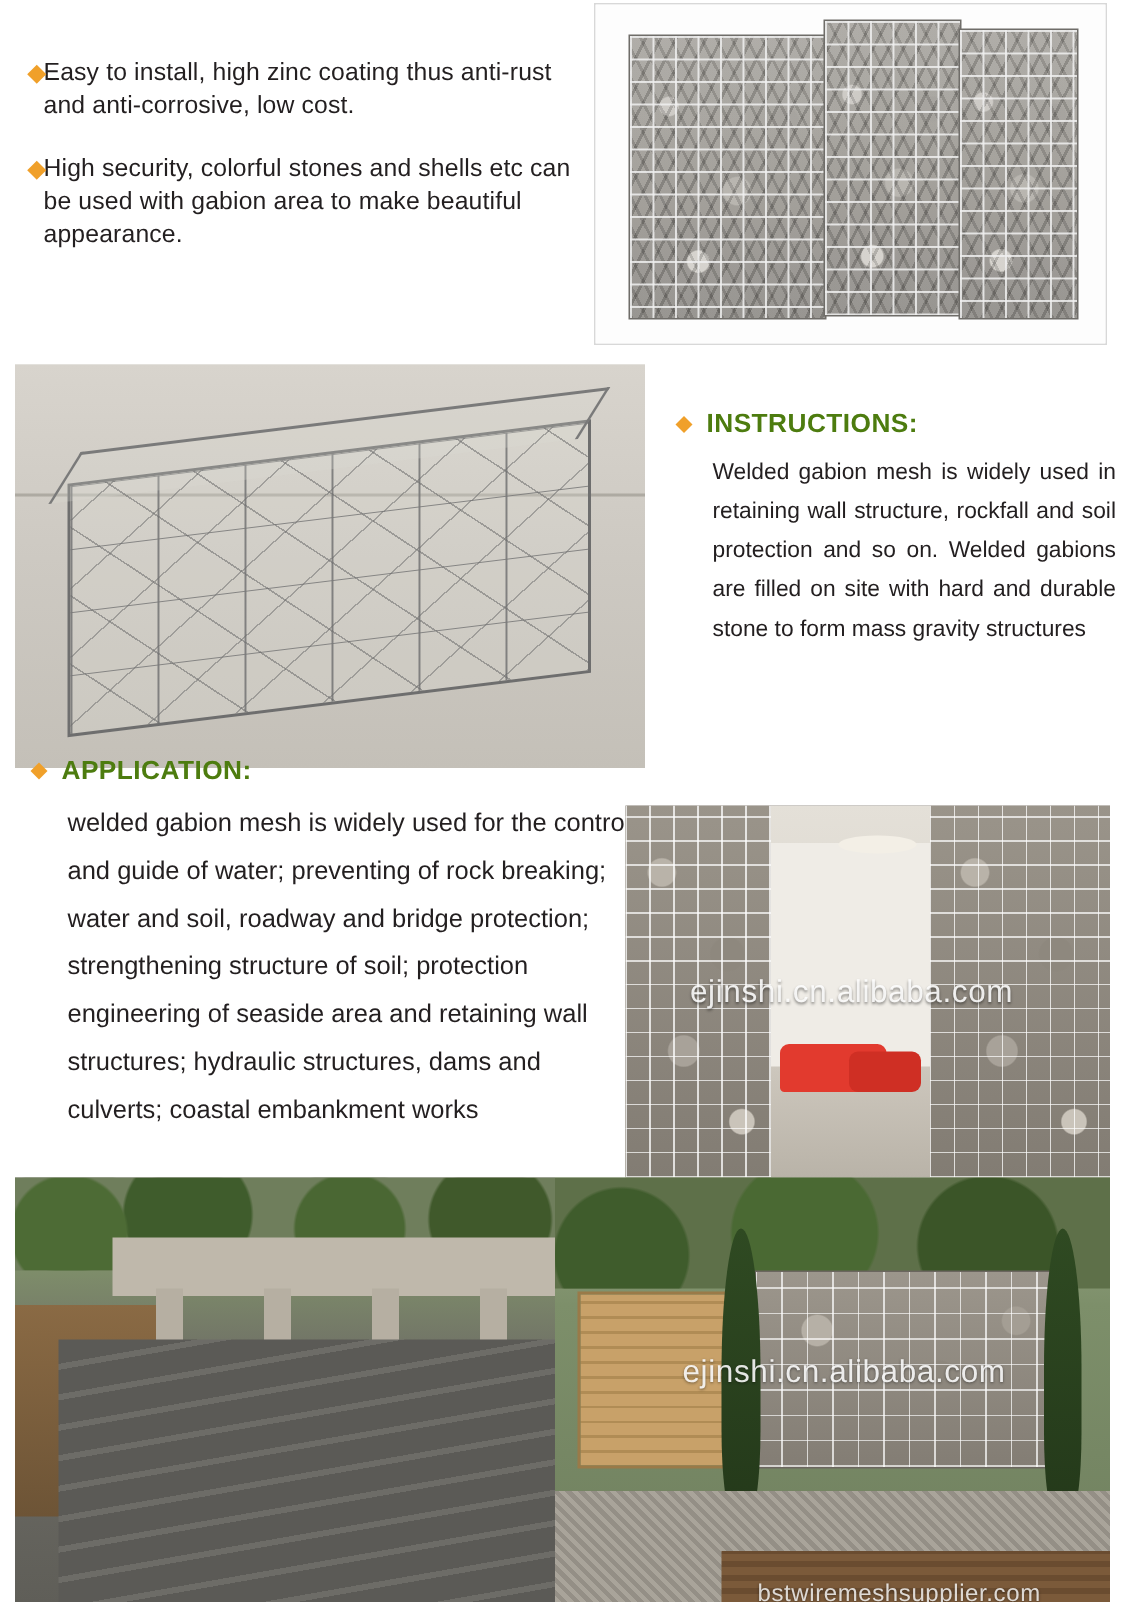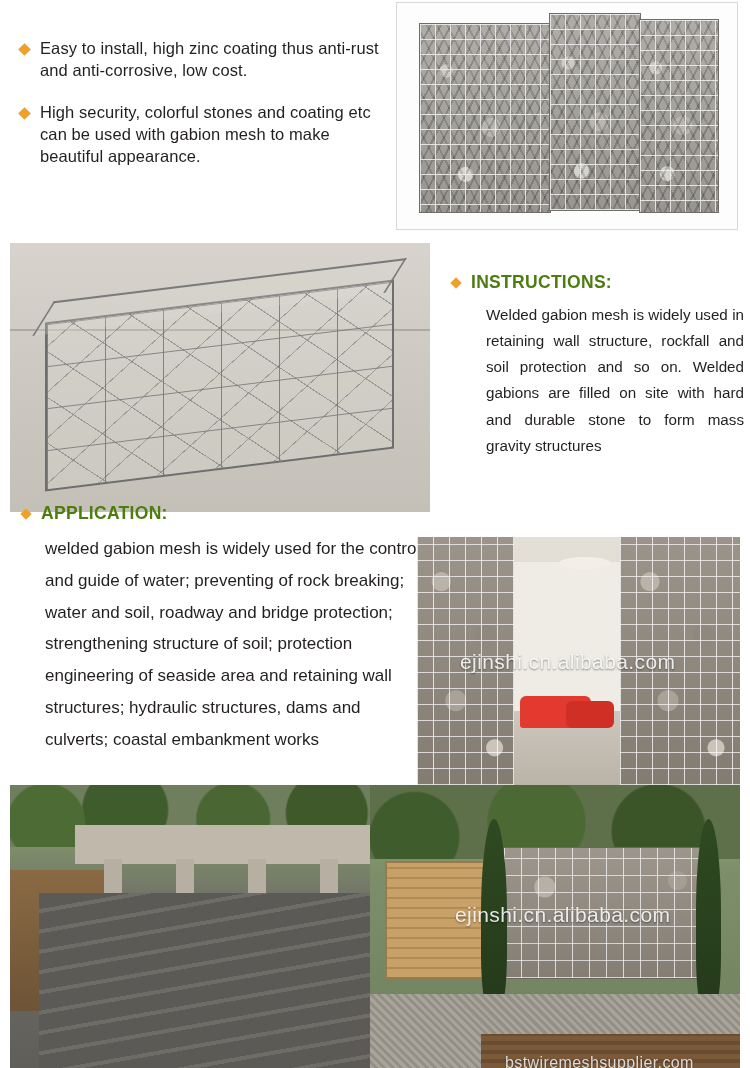--- a/index.html
+++ b/index.html
@@ -35,21 +35,20 @@
   
   .features {
     position: absolute;
     left: 20px;
     top: 38px;
     width: 375px;
   }
   .feature-row {
     display: flex;
     align-items: flex-start;
-    gap: 11px;
     margin-bottom: 20px;
   }
   .feature-text {
     font-size: 16.5px;
     line-height: 1.33;
     color: #231f20;
     letter-spacing: 0.1px;
   }
 
   
@@ -100,21 +99,21 @@
   }
   .section-title {
     font-size: 17.5px;
     font-weight: bold;
     color: #4d7c0f;
     letter-spacing: 0.3px;
     line-height: 1.2;
   }
   .instructions-body {
     margin-top: 9px;
-    margin-left: 34px;
+    margin-left: 23px;
     font-size: 15.2px;
     line-height: 1.72;
     color: #231f20;
     text-align: justify;
   }
 
   
   .application {
     position: absolute;
     left: 22px;
@@ -277,21 +276,21 @@
 
 <div class="page">
 
   <div class="features">
     <div class="feature-row">
       <span class="bullet"></span>
       <span class="feature-text">Easy to install,  high zinc coating thus anti-rust and anti-corrosive,  low cost.</span>
     </div>
     <div class="feature-row">
       <span class="bullet"></span>
-      <span class="feature-text">High security,  colorful stones and coating etc can be used with gabion mesh to make beautiful appearance.</span>
+      <span class="feature-text">High security,  colorful stones and shells etc can be used with gabion area to make beautiful appearance.</span>
     </div>
   </div>
 
   <div class="img" id="img-gabion-wall-stack">
     <div class="gw-wrap">
       <div class="gw-block" style="left:22px; top:20px; width:130px; height:188px;">
           <div class="gw-grid"></div>
         </div>
       <div class="gw-block" style="left:152px; top:10px; width:90px; height:196px;">
           <div class="gw-grid"></div>

